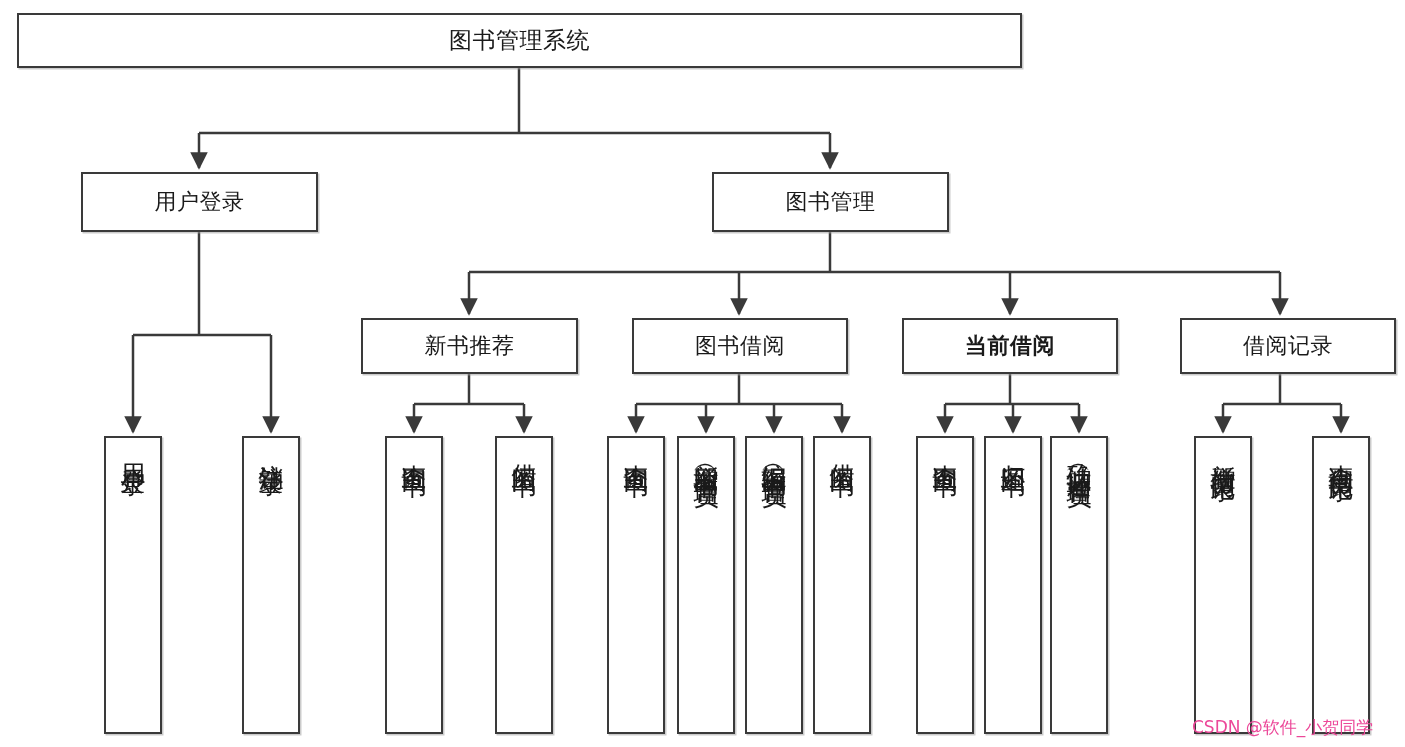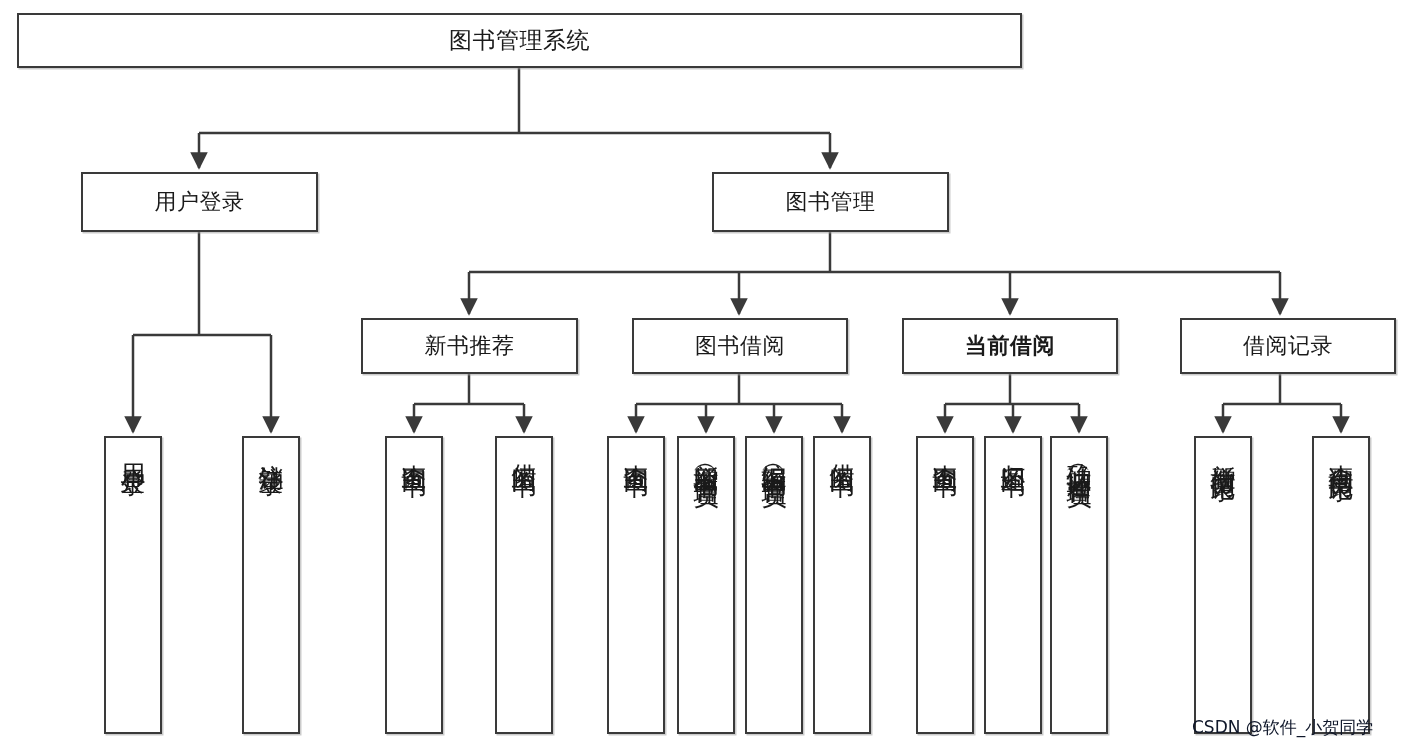--- a/index.html
+++ b/index.html
@@ -63,21 +63,21 @@
     font-size: 25px;
     letter-spacing: 3px;
     line-height: 1;
     white-space: nowrap;
   }
   .watermark {
     position: absolute;
     left: 1192px;
     top: 716px;
     font-size: 17px;
-    color: #0f172a;
+    color: #ec4899;
     font-family: "DejaVu Sans", "Liberation Sans", sans-serif;
     white-space: nowrap;
     user-select: none;
   }
 </style>
 </head>
 <body>
 
 <div id="diagram-canvas">
 

